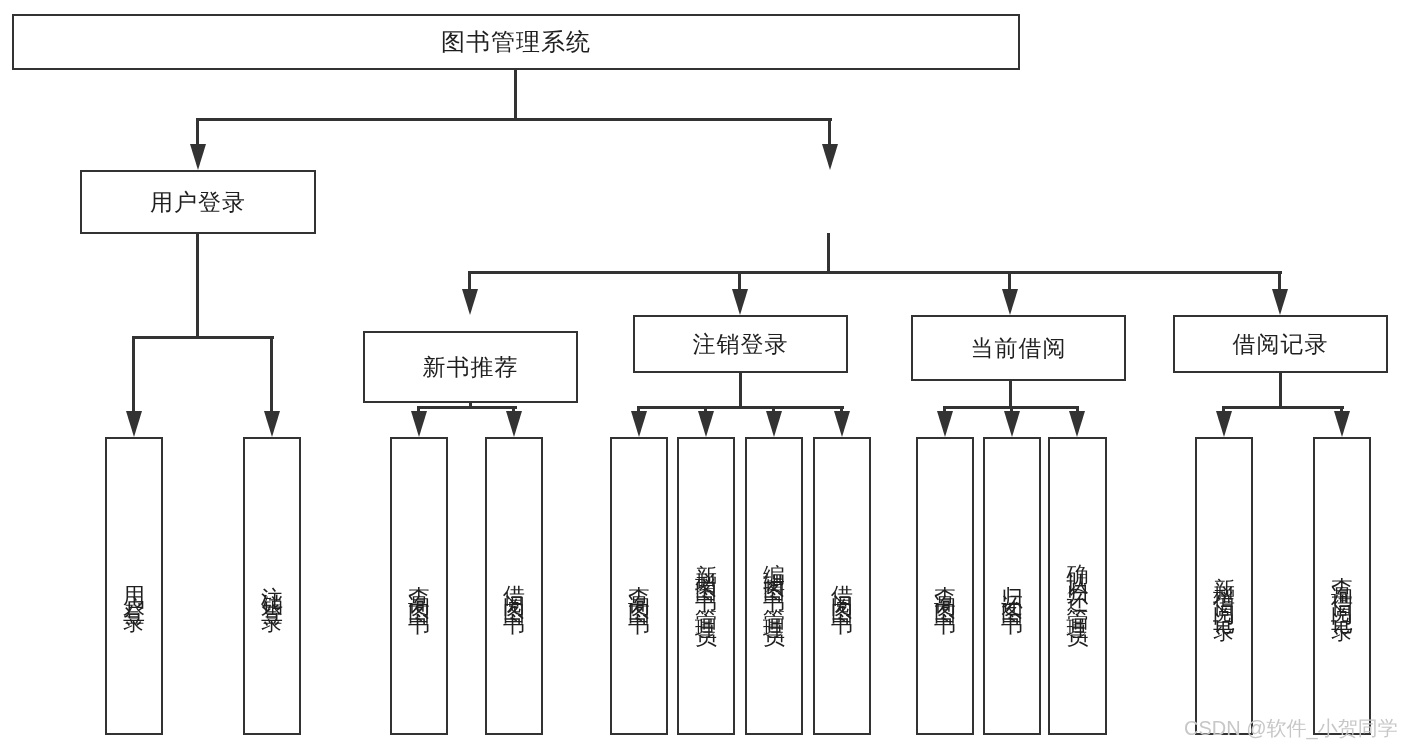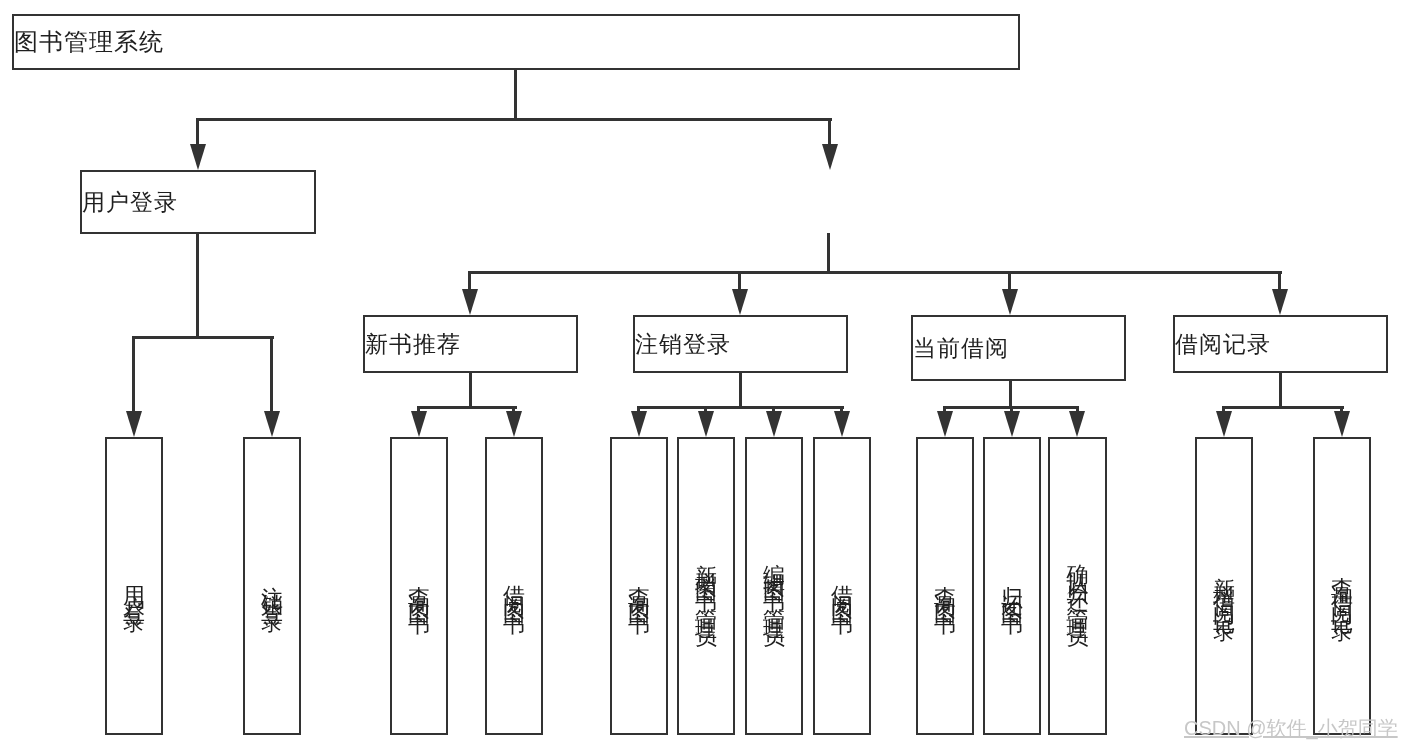--- a/index.html
+++ b/index.html
@@ -18,21 +18,21 @@
     background: var(--bg);
     overflow: hidden;
   }
   
   .box {
     position: absolute;
     border: 2px solid var(--line);
     background: #ffffff;
     display: flex;
     align-items: center;
-    justify-content: flex-start;
+    justify-content: center;
     font-size: 23px;
     color: var(--text);
     letter-spacing: 1px;
   }
   .box.root { font-size: 24px; }
   
   .vbox {
     position: absolute;
     width: 58px;
     height: 298px;
@@ -60,21 +60,20 @@
     border-top: 26px solid var(--line);
   }
   .watermark {
     position: absolute;
     left: 1184px;
     top: 715px;
     font-size: 20px;
     color: var(--watermark);
     white-space: nowrap;
     z-index: 5;
-    text-decoration: underline;
   }
 </style>
 </head>
 <body>
 
 <div class="canvas">
 
   <div class="vl" style="left:514px;top:70px;height:51px"></div>
   <div class="hl" style="left:196px;top:118px;width:636px"></div>
   <div class="vl" style="left:196px;top:118px;height:30px"></div>
@@ -135,21 +134,21 @@
   <div class="ar" style="left:1334px;top:411px"></div>
 
   <div class="box root" style="left:12px;top:14px;width:1008px;height:56px">
     <span>图书管理系统</span>
   </div>
 
   <div class="box" style="left:80px;top:170px;width:236px;height:64px">
     <span>用户登录</span>
   </div>
 
-  <div class="box" style="left:363px;top:315px;width:215px;height:58px">
+  <div class="box" style="left:363px;top:331px;width:215px;height:72px">
     <span>新书推荐</span>
   </div>
   <div class="box" style="left:633px;top:315px;width:215px;height:58px">
     <span>注销登录</span>
   </div>
   <div class="box" style="left:911px;top:315px;width:215px;height:66px">
     <span>当前借阅</span>
   </div>
   <div class="box" style="left:1173px;top:315px;width:215px;height:58px">
     <span>借阅记录</span>

